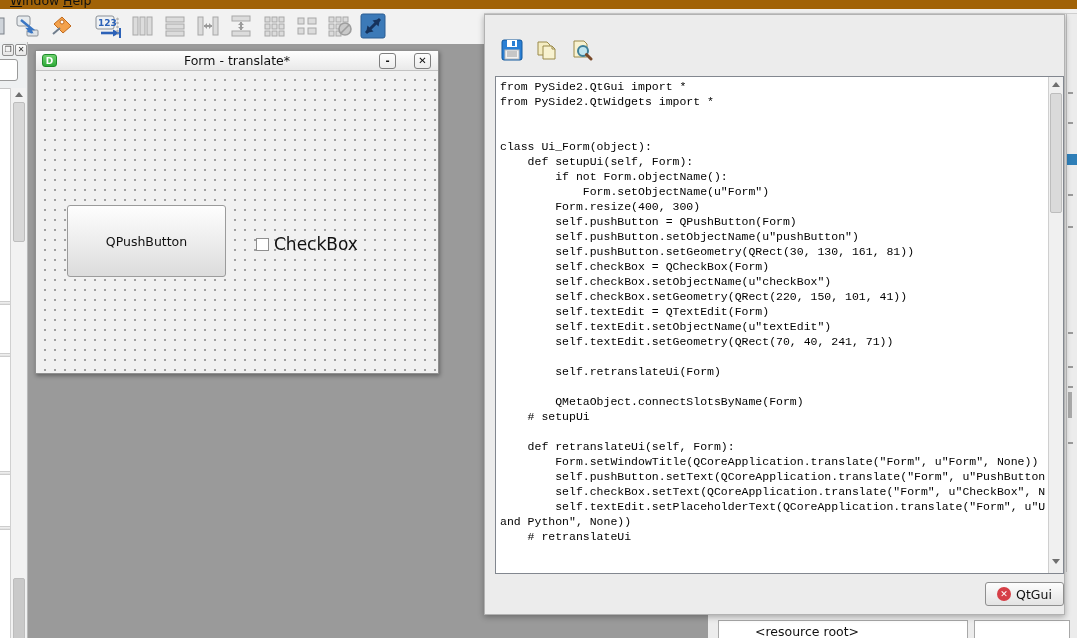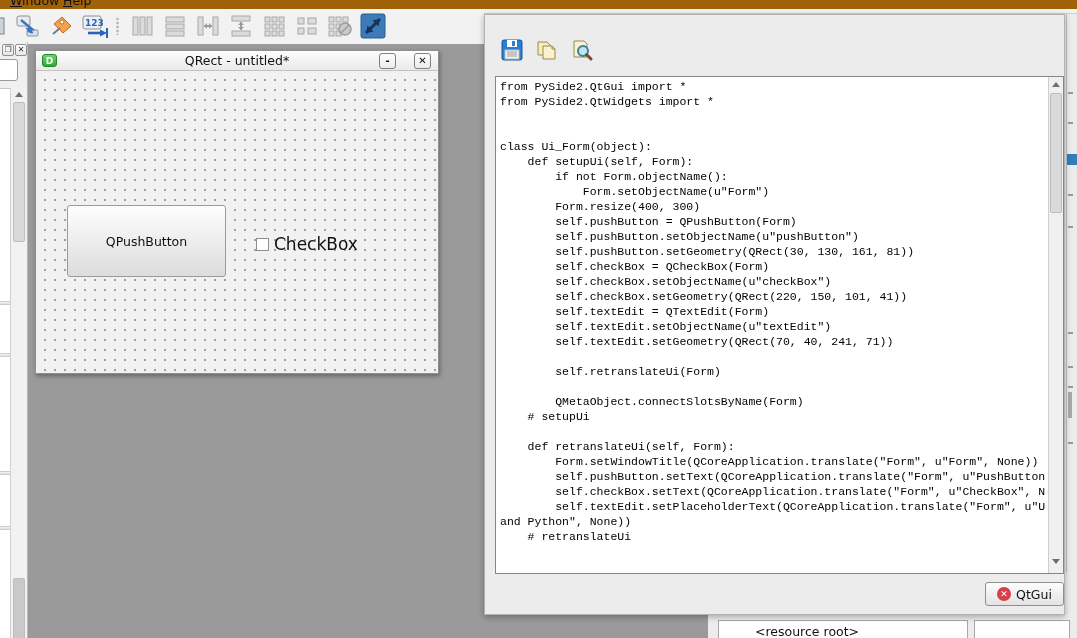--- a/index.html
+++ b/index.html
@@ -113,21 +113,21 @@
       <path d="M17.5 19.5 L11 18 L14.5 13.5 Z" fill="#3a76c4"></path>
     </svg>
   </div>
   <div class="tbtn" style="left:48px">
     <svg width="24" height="24">
       <path d="M4 10 L12 3 L21 12 L13 19 Z" fill="#f4a24c" stroke="#c06a1e"></path>
       <circle cx="12" cy="8" r="2" fill="#fff" stroke="#c06a1e"></circle>
       <path d="M3 20 L10 14" stroke="#6f7d8c" stroke-width="2" fill="none"></path>
     </svg>
   </div>
-  <div class="tbtn" style="left:81px">
+  <div class="tbtn" style="left:94px">
     <svg width="26" height="24">
       <rect x="1" y="2" width="18" height="13" rx="2" fill="#eef1f4" stroke="#8a9097"></rect>
       <text x="3" y="12" font-size="9" font-weight="bold" fill="#2c62b8">123</text>
       <path d="M6 19 H20" stroke="#2c62b8" stroke-width="2.6"></path>
       <path d="M25 19 L18 15.5 V22.5 Z" fill="#2c62b8"></path>
       <rect x="24" y="14" width="2" height="10" fill="#2c62b8"></rect>
     </svg>
   </div>
   <div class="tsep" style="left:116px"></div>
   <div class="tbtn" style="left:128px">
@@ -256,21 +256,21 @@
 <div class="abs resbar">
   <div class="resbox" style="left:10px; width:250px;">
     <span>&lt;resource root&gt;</span>
   </div>
   <div class="resbox" style="left:266px; width:96px;"></div>
 </div>
 
 <div class="abs formwin">
   <div class="titlebar">
     <div class="dicon">D</div>
-    <div class="wtitle">QRect - untitled*</div>
+    <div class="wtitle">Form - translate*</div>
     <div class="wbtn" style="right:42px">-</div>
     <div class="wbtn" style="right:7px">✕</div>
   </div>
   <div class="canvas">
 
 
     <div class="q-pushbutton">
       <span>QPushButton</span>
     </div>
 

